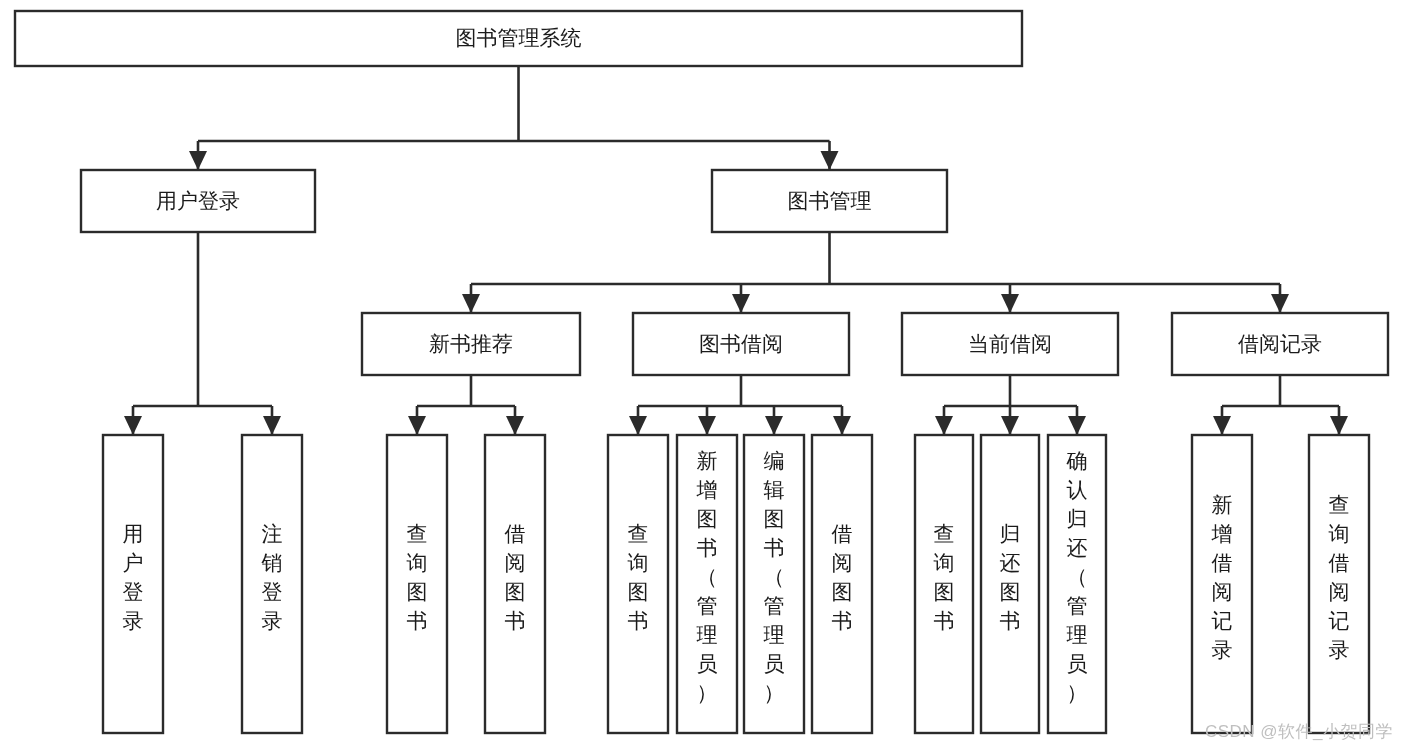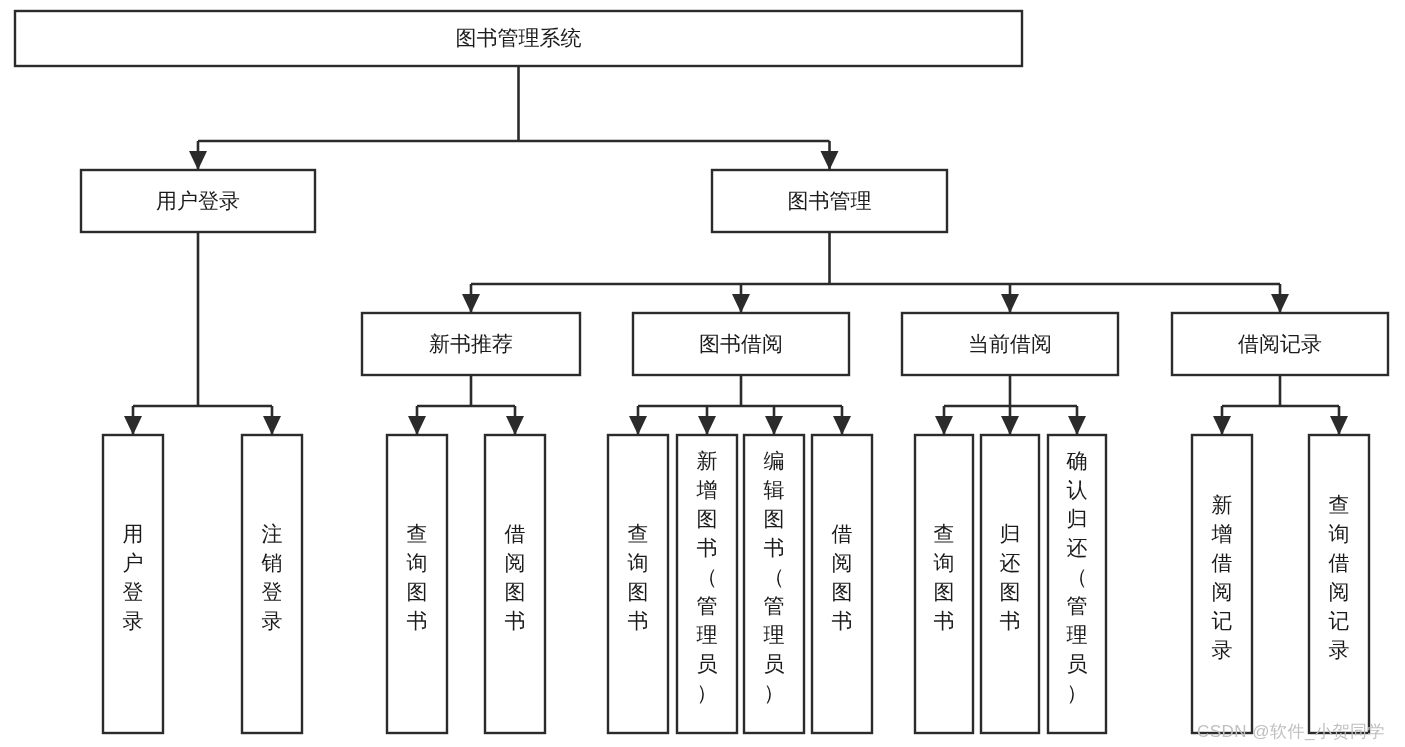--- a/index.html
+++ b/index.html
@@ -51,21 +51,21 @@
     dominant-baseline: middle;
   }
   .node-label-vert {
     font-family: "Liberation Sans", "DejaVu Sans", sans-serif;
     font-size: 21px;
     fill: #1b1b1b;
     text-anchor: middle;
   }
   .watermark {
     position: absolute;
-    right: 20px;
+    right: 12px;
     bottom: 4px;
     font-family: "Liberation Sans", "DejaVu Sans", sans-serif;
     font-size: 17px;
     color: #bfbfbf;
     letter-spacing: 0.5px;
     white-space: nowrap;
     user-select: none;
   }
 </style>
 </head>

